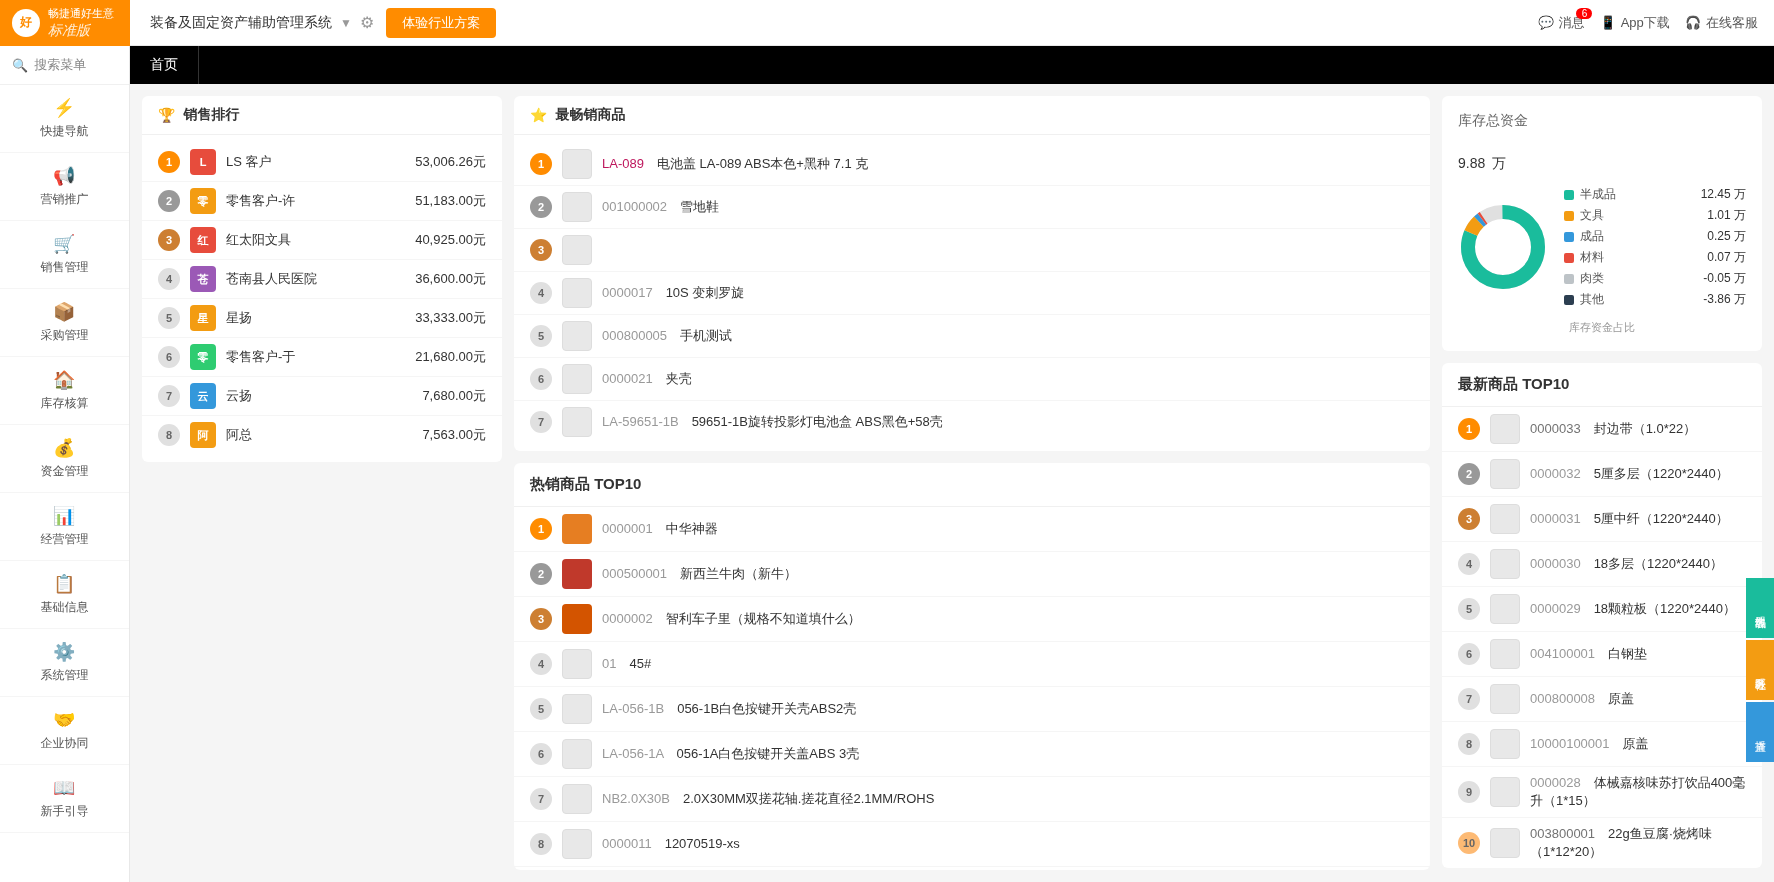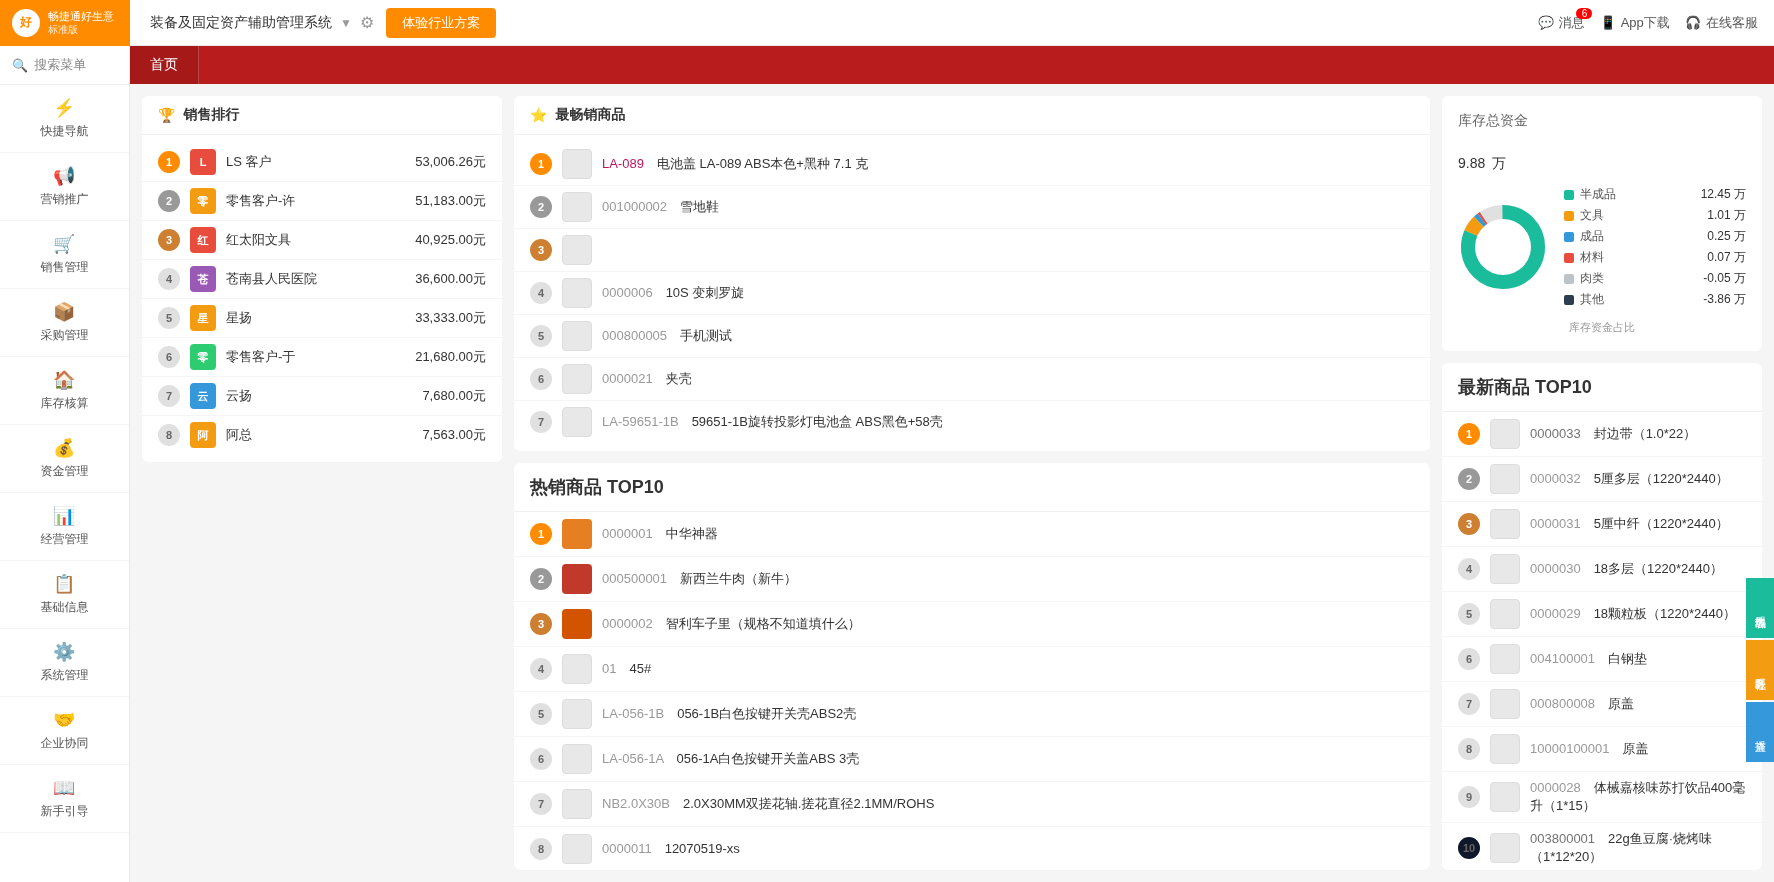--- a/index.html
+++ b/index.html
@@ -36,22 +36,23 @@
       color: #ff8c00;
       font-weight: bold;
       font-size: 12px;
     }
     .logo-text {
       color: #fff;
       font-size: 11px;
       line-height: 1.3;
     }
     .logo-sub {
-      font-size: 10px;
+      font-size: 14px;
       opacity: 0.85;
+      font-style: italic;
     }
     .system-selector {
       display: flex;
       align-items: center;
       gap: 8px;
       margin-left: 20px;
       font-size: 14px;
       color: #333;
       cursor: pointer;
     }
@@ -145,21 +146,21 @@
     }
 
     
     .content {
       flex: 1;
       display: flex;
       flex-direction: column;
       overflow: hidden;
     }
     .nav-tab-bar {
-      background: #b91c1c;
+      background: #000000;
       padding: 0 0;
       display: flex;
       align-items: flex-start;
       flex-shrink: 0;
     }
     .nav-tab {
       padding: 10px 20px;
       color: #fff;
       font-size: 14px;
       cursor: pointer;
@@ -283,21 +284,21 @@
     }
     .legend-label { flex: 1; color: #555; }
     .legend-value { color: #333; font-weight: 500; margin-left: 39px; }
     .inventory-label {
       font-size: 11px;
       color: #999;
       margin-top: 8px;
       text-align: center;
     }
     .section-title {
-      font-size: 18px;
+      font-size: 15px;
       font-weight: bold;
       color: #333;
       padding: 12px 16px;
       border-bottom: 1px solid #f0f0f0;
     }
     .product-row {
       display: flex;
       align-items: center;
       padding: 7px 16px;
       gap: 10px;
@@ -588,21 +589,21 @@
     <div class="product-thumb-placeholder"></div>
     <span class="rank-name"><span style="color:#999">001000002</span>　雪地鞋</span>
   </div>
               <div class="ranking-row">
     <div class="rank-num rank-3" style="background:#cd7f32;color:#fff">3</div>
     <div class="product-thumb-placeholder"></div>
   </div>
               <div class="ranking-row">
     <div class="rank-num rank-other" style="background:#e0e0e0;color:#666">4</div>
     <div class="product-thumb-placeholder"></div>
-    <span class="rank-name"><span style="color:#999">0000006</span>　10S 变刺罗旋</span>
+    <span class="rank-name"><span style="color:#999">0000017</span>　10S 变刺罗旋</span>
   </div>
               <div class="ranking-row">
     <div class="rank-num rank-other" style="background:#e0e0e0;color:#666">5</div>
     <div class="product-thumb-placeholder"></div>
     <span class="rank-name"><span style="color:#999">000800005</span>　手机测试</span>
   </div>
               <div class="ranking-row">
     <div class="rank-num rank-other" style="background:#e0e0e0;color:#666">6</div>
     <div class="product-thumb-placeholder"></div>
     <span class="rank-name"><span style="color:#999">0000021</span>　夹壳</span>
@@ -765,21 +766,21 @@
     <div class="product-rank" style="background:#e0e0e0;color:#666;font-size:11px;font-weight:bold;">8</div>
     <div class="product-thumb-placeholder"></div>
     <span class="product-info"><span style="color:#999">10000100001</span>　原盖</span>
   </div>
               <div class="product-row">
     <div class="product-rank" style="background:#e0e0e0;color:#666;font-size:11px;font-weight:bold;">9</div>
     <div class="product-thumb-placeholder"></div>
     <span class="product-info"><span style="color:#999">0000028</span>　体械嘉核味苏打饮品400毫升（1*15）</span>
   </div>
               <div class="product-row">
-    <div class="product-rank" style="background:#0f172a;color:#666;font-size:11px;font-weight:bold;">10</div>
+    <div class="product-rank" style="background:#fdba74;color:#666;font-size:11px;font-weight:bold;">10</div>
     <div class="product-thumb-placeholder"></div>
     <span class="product-info"><span style="color:#737373">003800001</span>　22g鱼豆腐·烧烤味（1*12*20）</span>
   </div>
             </div>
         </div>
       </div>
 
     </div>
   </div>
 </div>

